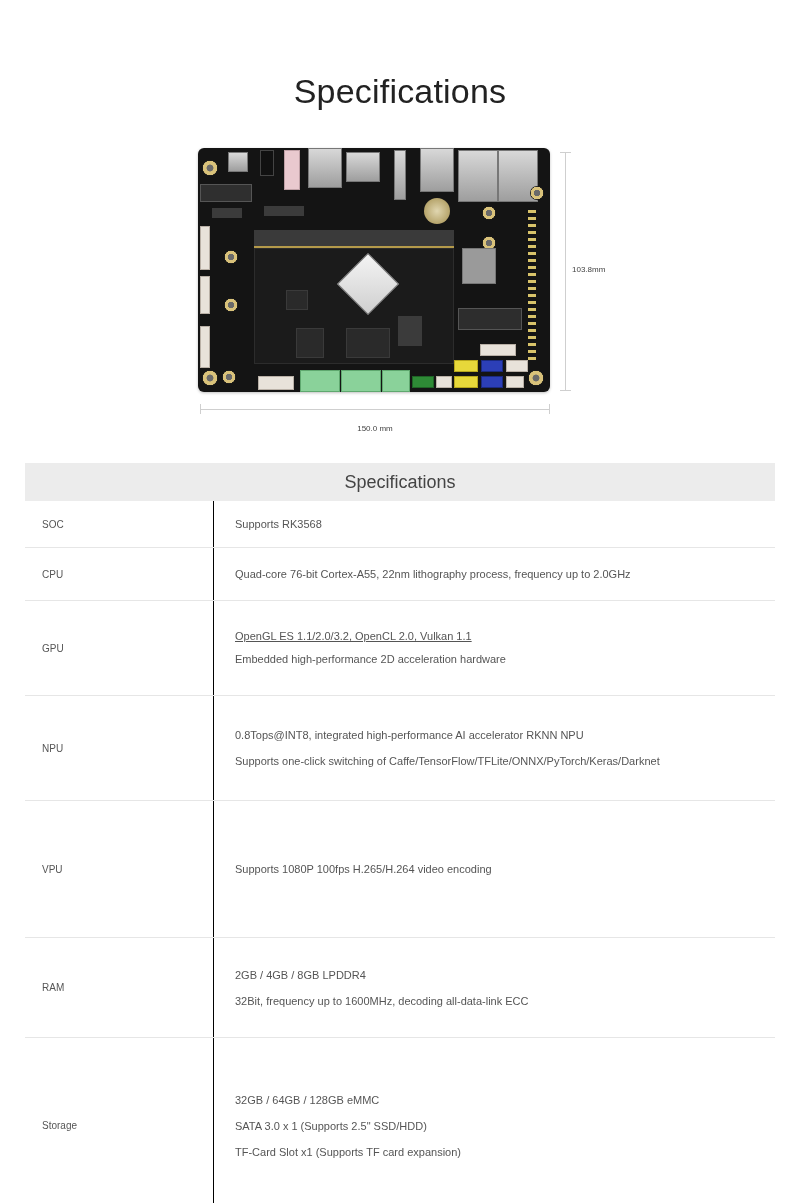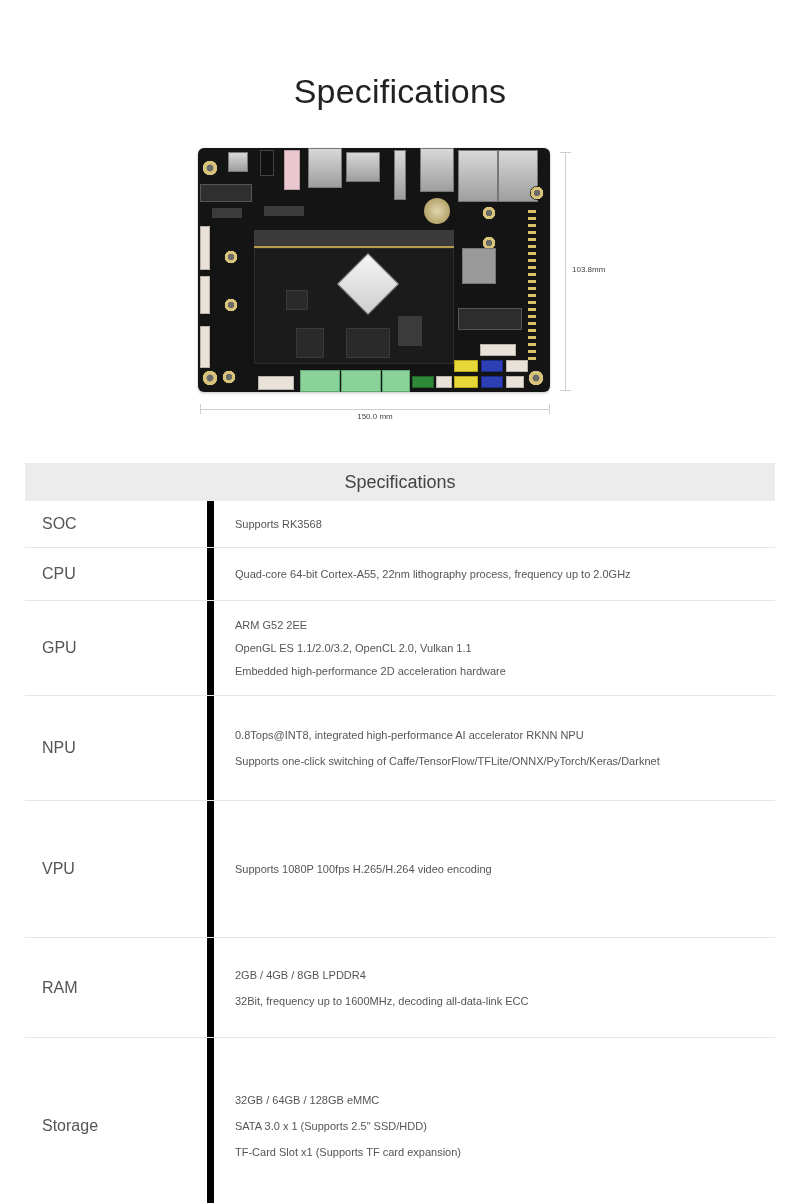--- a/index.html
+++ b/index.html
@@ -33,33 +33,33 @@
     transform: rotate(45deg);
   }
 
   .dim-line-v { position: absolute; left: 565px; top: 152px; width: 1px; height: 238px; background: #cfcfcf; }
   .dim-tick-v1 { position: absolute; left: 560px; top: 152px; width: 11px; height: 1px; background: #cfcfcf; }
   .dim-tick-v2 { position: absolute; left: 560px; top: 390px; width: 11px; height: 1px; background: #cfcfcf; }
   .dim-label-v { position: absolute; left: 572px; top: 265px; font-size: 8px; color: #444; }
   .dim-line-h { position: absolute; left: 200px; top: 409px; width: 349px; height: 1px; background: #cfcfcf; }
   .dim-tick-h1 { position: absolute; left: 200px; top: 404px; width: 1px; height: 10px; background: #cfcfcf; }
   .dim-tick-h2 { position: absolute; left: 549px; top: 404px; width: 1px; height: 10px; background: #cfcfcf; }
-  .dim-label-h { position: absolute; left: 0; width: 750px; top: 412px; text-align: center; font-size: 8px; color: #444; }
+  .dim-label-h { position: absolute; left: 0; width: 750px; top: 424px; text-align: center; font-size: 8px; color: #444; }
 
   
   .spec-table { position: absolute; left: 25px; top: 463px; width: 750px; }
   .spec-header {
     height: 38px; background: #ececec; text-align: center;
     font-size: 18px; line-height: 38px; color: #444;
   }
   .spec-row { display: flex; border-bottom: 1px solid #e6e6e6; }
   .spec-label {
-    width: 189px; border-right: 7px solid #000000;
+    width: 189px; border-right: 1px solid #000000;
     display: flex; align-items: center; padding-left: 17px;
-    font-size: 16px; color: #555;
+    font-size: 10px; color: #555;
   }
   .spec-value {
     flex: 1; display: flex; flex-direction: column; justify-content: center;
     padding-left: 21px; font-size: 11px; color: #555;
   }
   .spec-value .line { line-height: 26px; white-space: nowrap; }
   .spec-row.last { border-bottom: none; }
 </style>
 </head>
 <body>
@@ -143,29 +143,28 @@
   <div class="spec-row" style="height:47px;">
     <div class="spec-label">SOC</div>
     <div class="spec-value">
       <div class="line">Supports RK3568</div>
     </div>
   </div>
 
   <div class="spec-row" style="height:53px;">
     <div class="spec-label">CPU</div>
     <div class="spec-value">
-      <div class="line">Quad-core 64-bit Cortex-A55, 22nm lithography process, frequency up to 2.0GHz</div>
+      <div class="line">Quad-core 76-bit Cortex-A55, 22nm lithography process, frequency up to 2.0GHz</div>
     </div>
   </div>
 
   <div class="spec-row" style="height:95px;">
     <div class="spec-label">GPU</div>
     <div class="spec-value">
-      <div class="line" style="line-height:23px;">ARM G52 2EE</div>
-      <div class="line" style="line-height:23px;">OpenGL ES 1.1/2.0/3.2, OpenCL 2.0, Vulkan 1.1</div>
+      <div class="line" style="line-height:23px;text-decoration:underline;">OpenGL ES 1.1/2.0/3.2, OpenCL 2.0, Vulkan 1.1</div>
       <div class="line" style="line-height:23px;">Embedded high-performance 2D acceleration hardware</div>
     </div>
   </div>
 
   <div class="spec-row" style="height:105px;">
     <div class="spec-label">NPU</div>
     <div class="spec-value">
       <div class="line">0.8Tops@INT8, integrated high-performance AI accelerator RKNN NPU</div>
       <div class="line">Supports one-click switching of Caffe/TensorFlow/TFLite/ONNX/PyTorch/Keras/Darknet</div>
     </div>

